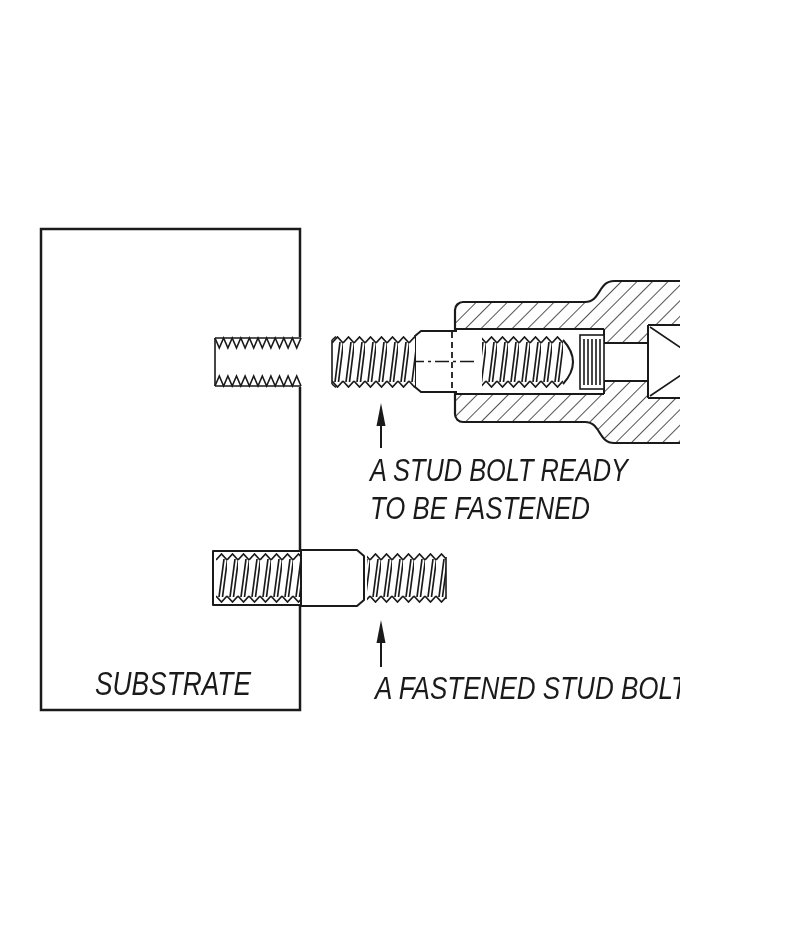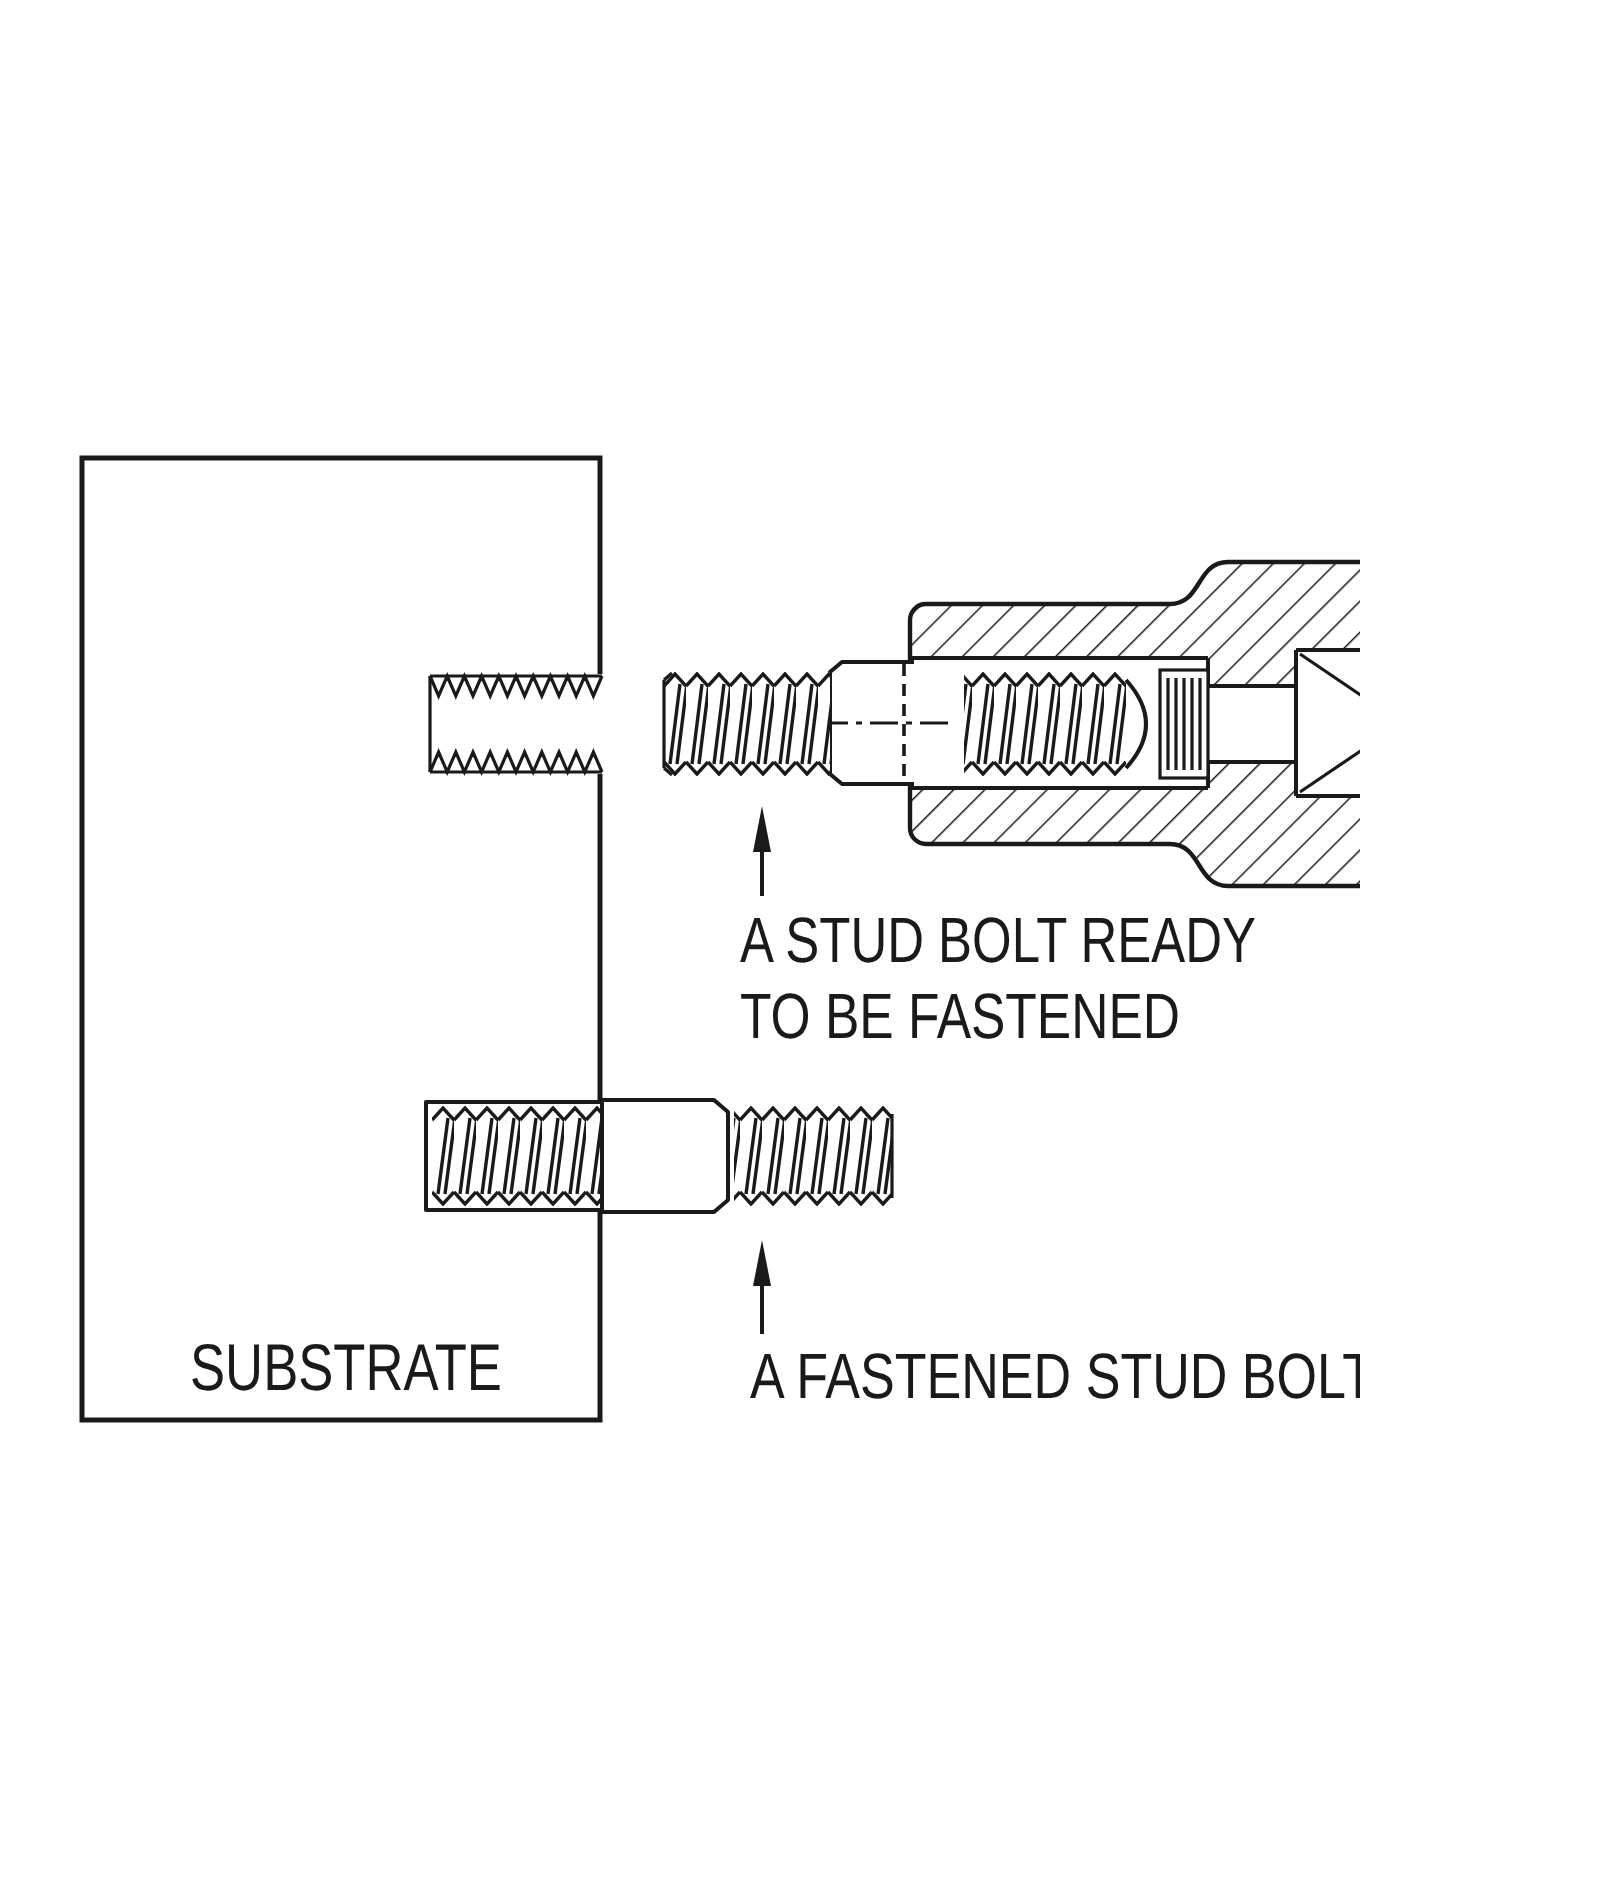--- a/index.html
+++ b/index.html
@@ -3,21 +3,21 @@
 <meta charset="utf-8">
 <style>
   :root{
     --line:#1a1a1a;
     --background:#ffffff;
     --stipple-dot:#3a3a3a;
     --hatch:#1a1a1a;
   }
   html,body{margin:0;padding:0;background:var(--background);}
   .stage{position:relative;width:680px;height:941px;background:var(--background);overflow:hidden;
-         font-family:"Liberation Sans",sans-serif;}
+         font-family:"Liberation Sans",sans-serif;font-style:italic;}
   svg{display:block;}
   .outline{fill:none;stroke:var(--line);stroke-width:2.2;stroke-linejoin:round;stroke-linecap:butt;}
   .outline-thick{fill:none;stroke:var(--line);stroke-width:2.5;}
   .mid{fill:none;stroke:var(--line);stroke-width:2;stroke-linejoin:round;}
   .thin{fill:none;stroke:var(--line);stroke-width:1.6;}
   .pl{fill:none;stroke:var(--line);stroke-width:1.7;}
   .hl{stroke:var(--hatch);stroke-width:1.5;}
   .fillw{fill:var(--background);}
   .hatched{fill:url(#hatch);fill-rule:evenodd;stroke:none;}
   .dashv{fill:none;stroke:var(--line);stroke-width:1.8;stroke-dasharray:6 4;}

